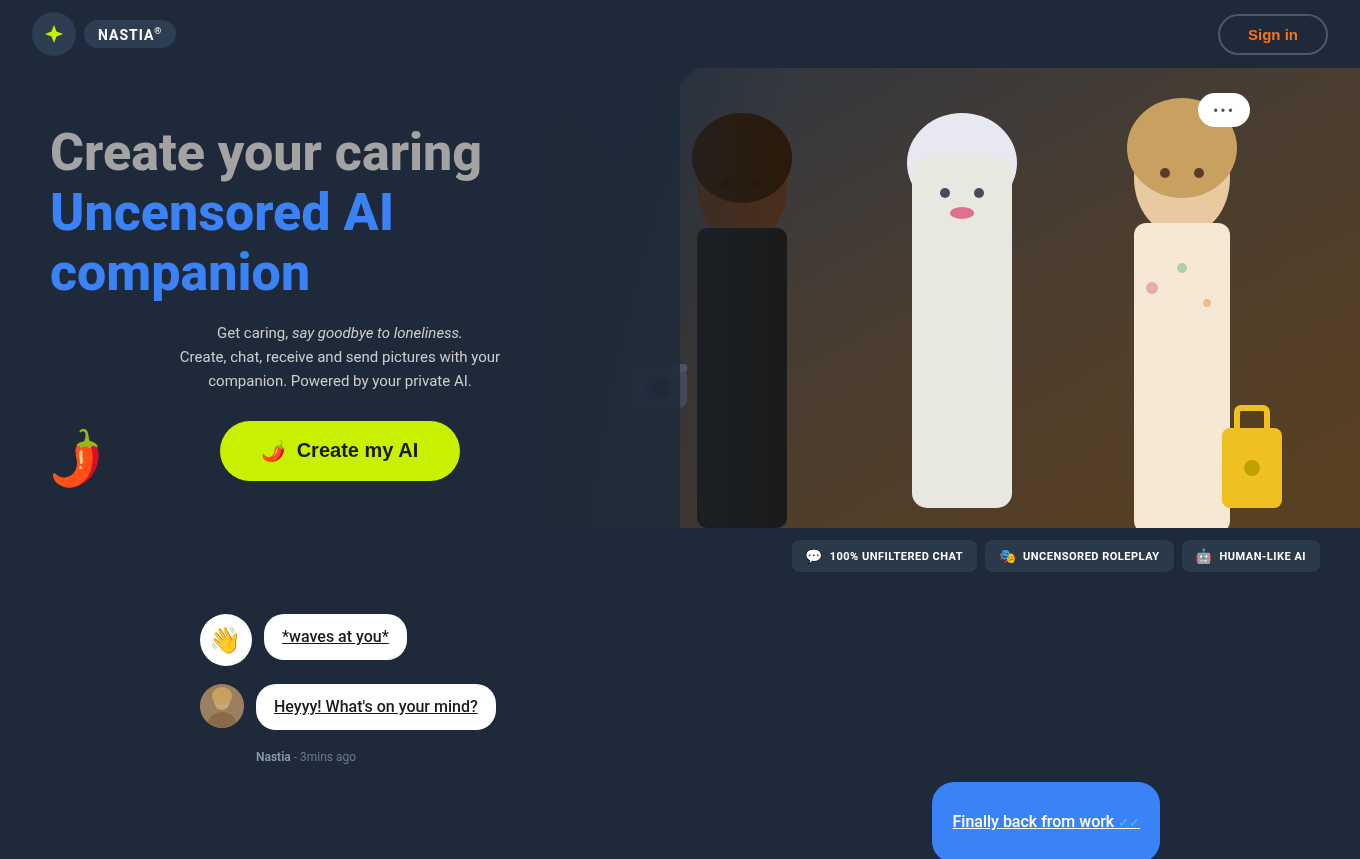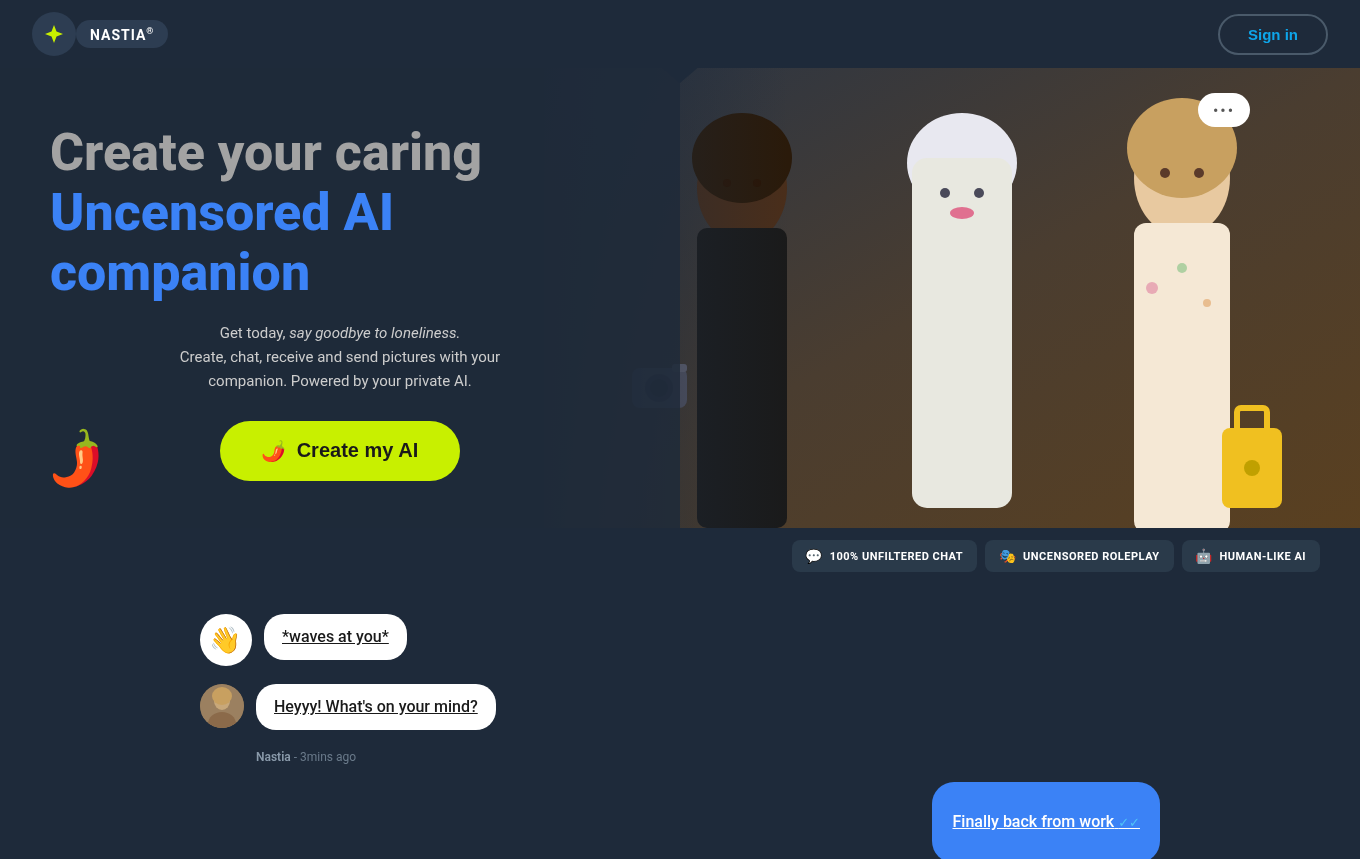--- a/index.html
+++ b/index.html
@@ -20,21 +20,21 @@
       justify-content: space-between;
       padding: 12px 32px;
       background: #1e2a3a;
       position: relative;
       z-index: 10;
     }
 
     .logo-area {
       display: flex;
       align-items: center;
-      gap: 0;
+      gap: 8px;
     }
 
     .logo-star {
       width: 44px;
       height: 44px;
       background: #2d3d52;
       border-radius: 50%;
       display: flex;
       align-items: center;
       justify-content: center;
@@ -58,21 +58,21 @@
 
     .header-right {
       display: flex;
       align-items: center;
       gap: 12px;
     }
 
     .sign-in-btn {
       background: transparent;
       border: 2px solid #4a5a6a;
-      color: #0ea5e9;
+      color: #f97316;
       padding: 10px 28px;
       border-radius: 24px;
       font-size: 15px;
       font-weight: 600;
       cursor: pointer;
     }
 
     .cta-header-btn {
       display: flex;
       align-items: center;
@@ -365,21 +365,21 @@
 <section class="hero-section">
   <div class="hero-chevron"></div>
 
   <div class="hero-text-panel">
     <h1>
       <span class="hero-title-white">Create your caring</span><br>
       <span class="hero-title-green">Uncensored AI</span><br>
       <span class="hero-title-green">companion</span>
     </h1>
     <p class="hero-subtitle">
-      <span>Get today,</span>
+      <span>Get caring,</span>
       <em>say goodbye to loneliness.</em><br>
       <span>Create, chat, receive and send pictures with your</span><br>
       <span>companion. Powered by your private AI.</span>
     </p>
     <button class="create-ai-btn">
       <span>🌶️</span>
       <span>Create my AI</span>
     </button>
     <div class="chili-emoji">🌶️</div>
   </div>

